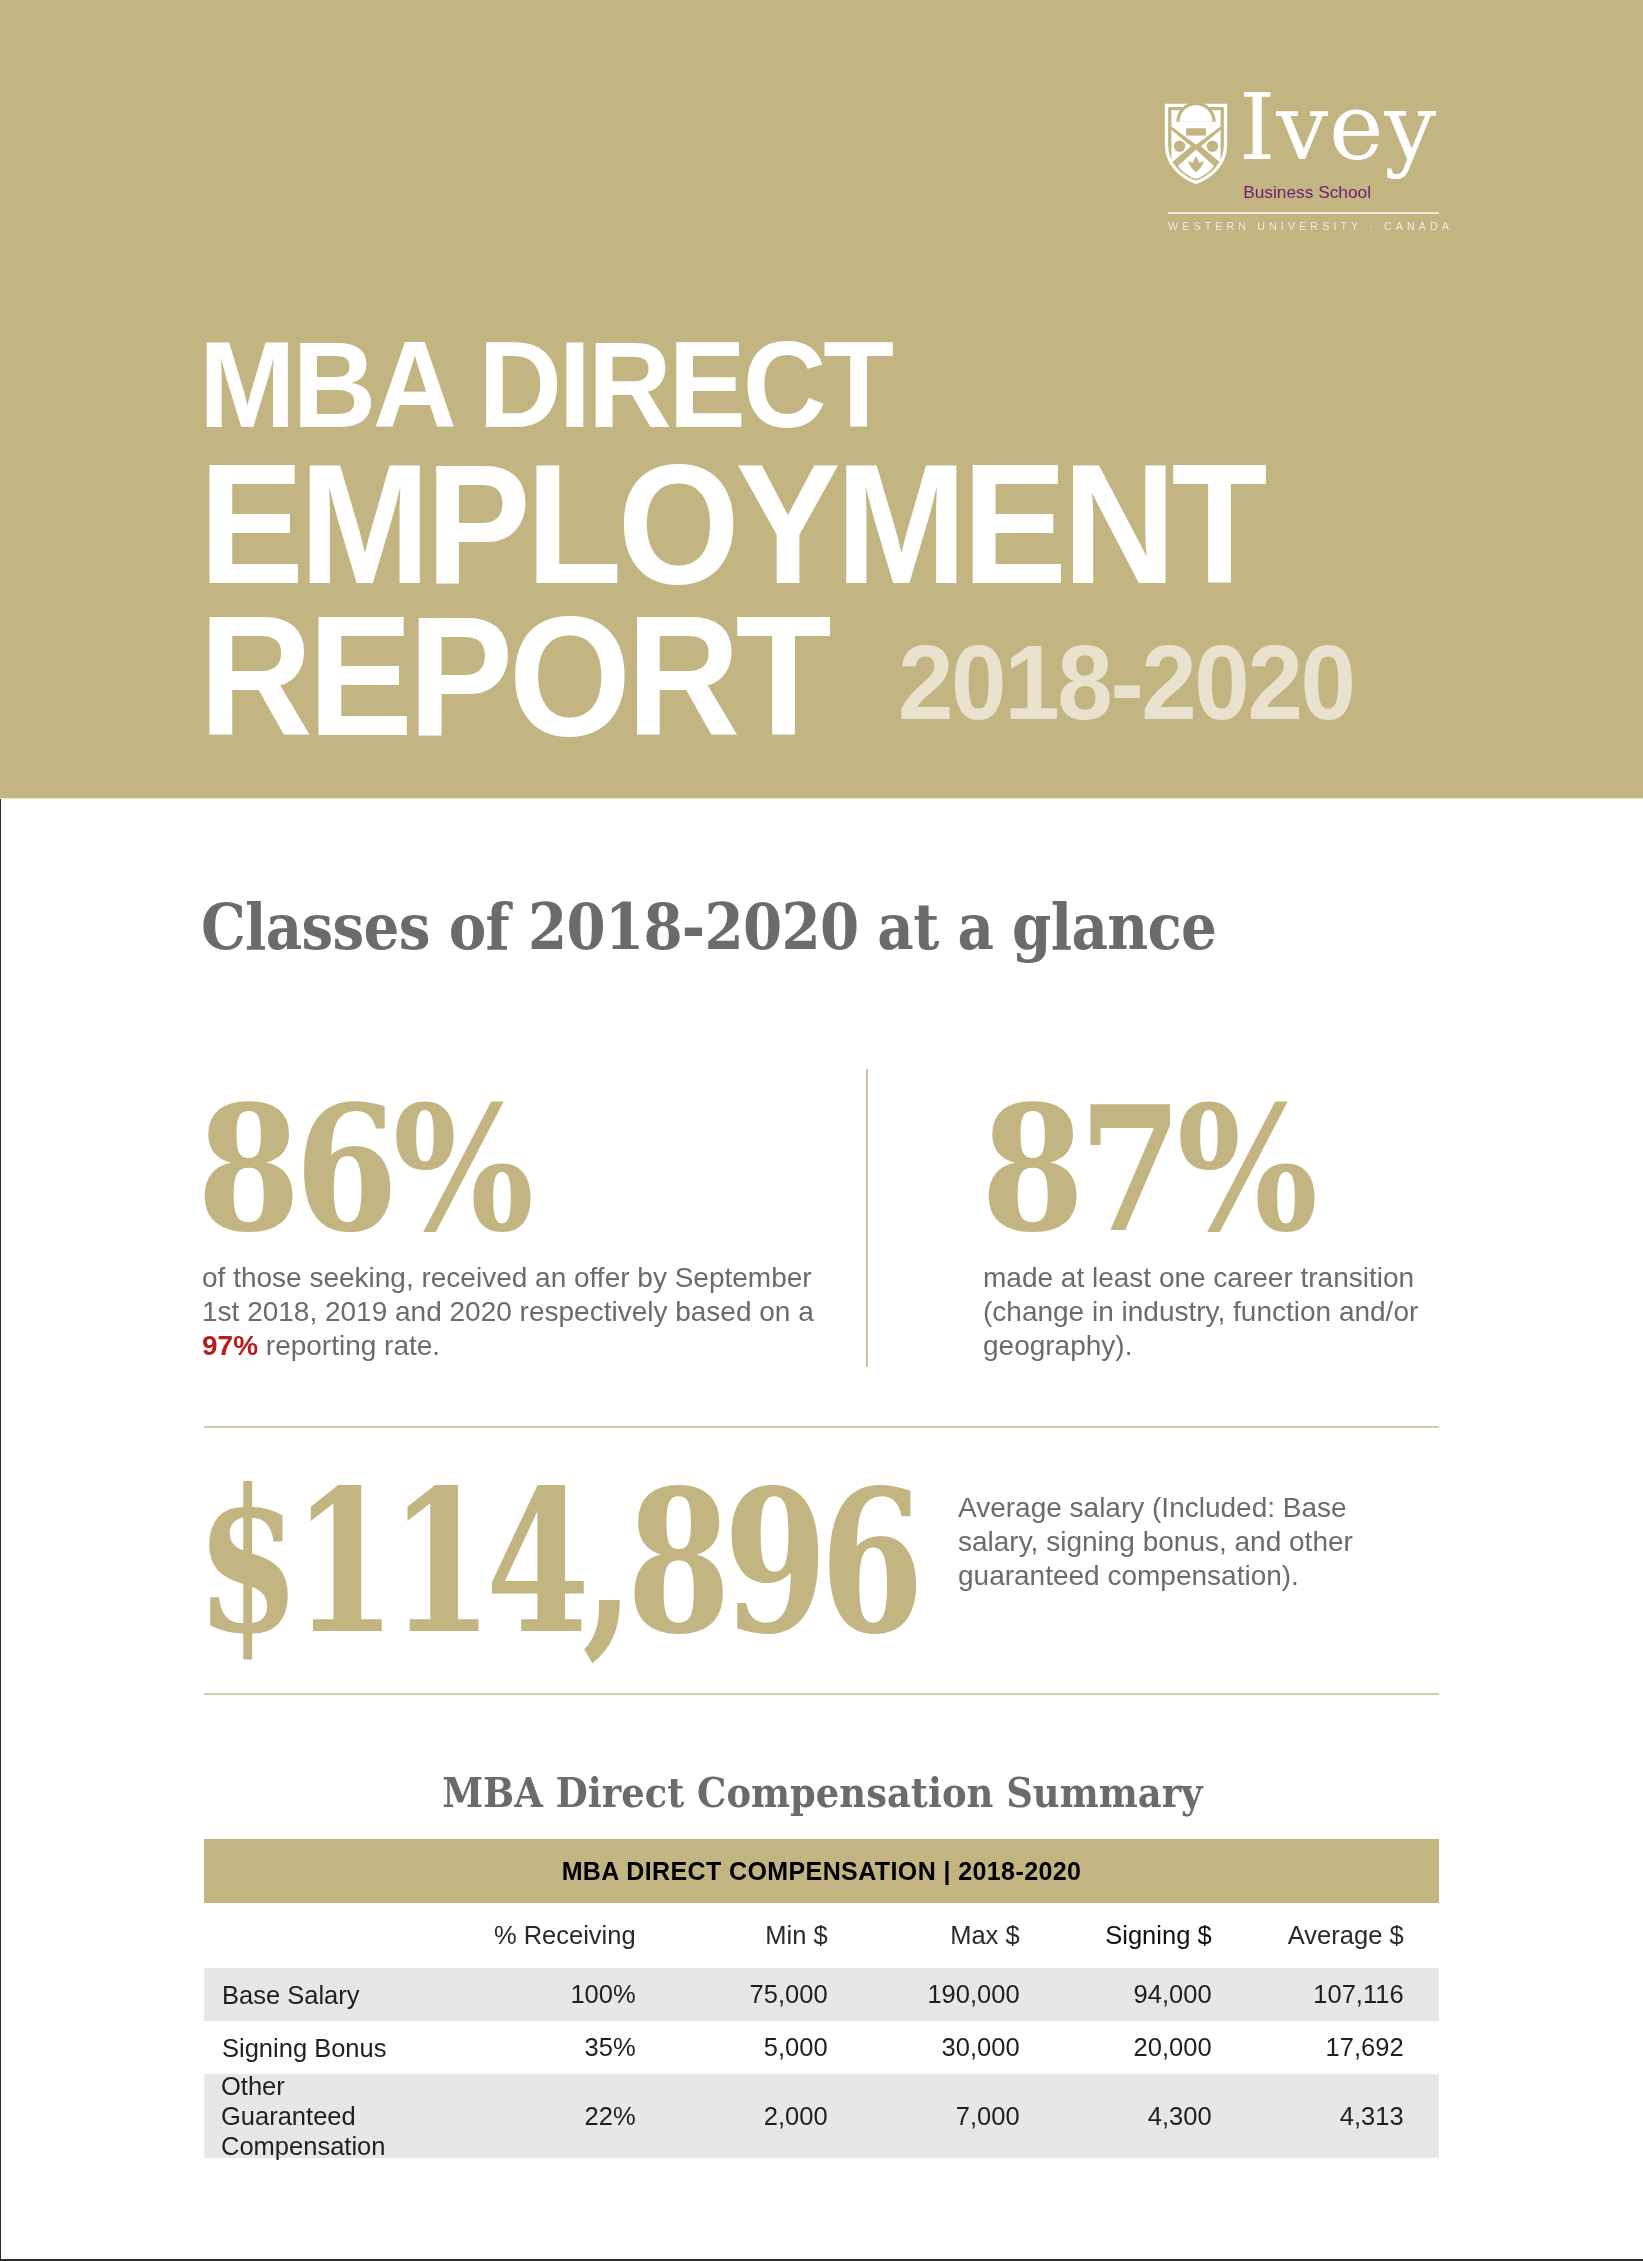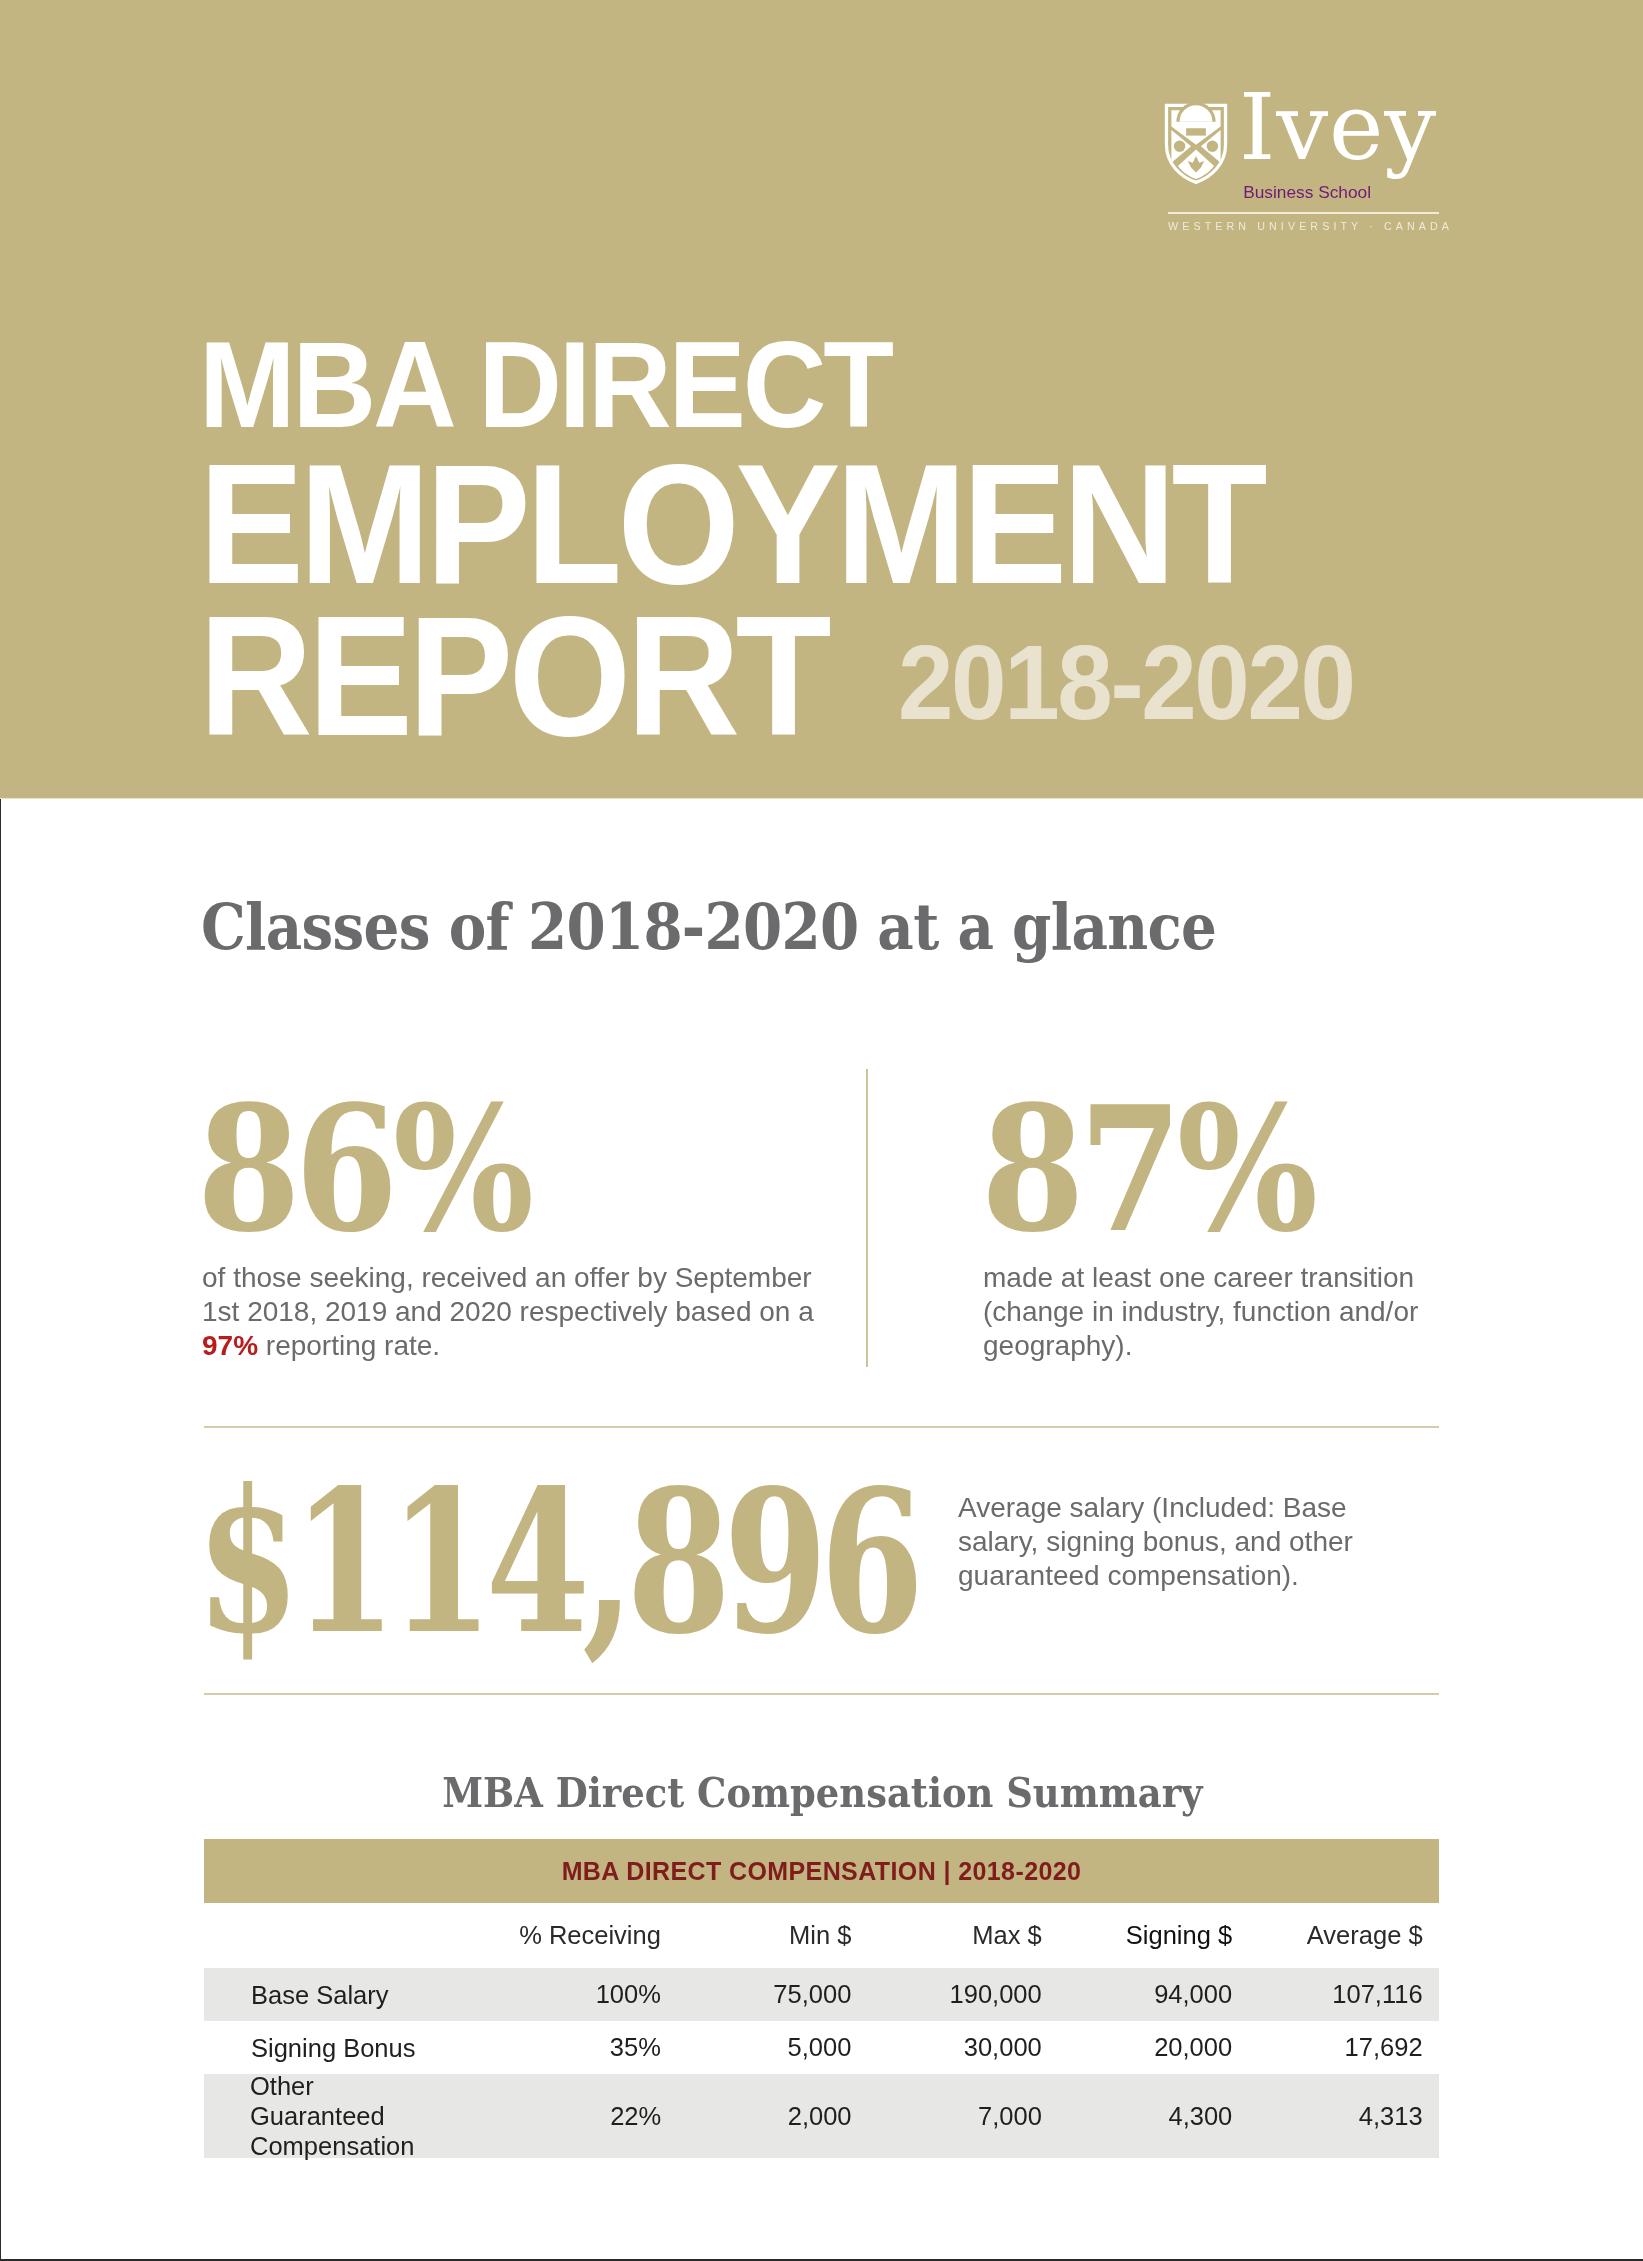--- a/index.html
+++ b/index.html
@@ -79,31 +79,31 @@
 
   
   .summary-title {
     position: absolute; left: 0; width: 1644px; top: 1769px; text-align: center;
     font-family: "DejaVu Serif", serif; font-weight: bold; font-size: 41px; color: #6b6b6e;
   }
   .summary-title span { display: inline-block; transform: scaleX(0.9); }
 
   .tbl { position: absolute; left: 204px; top: 1839px; width: 1235px; }
   .tbl-banner {
-    height: 64px; background: #c3b581; color: #7f1d1d;
+    height: 64px; background: #c3b581; color: #000000;
     display: flex; align-items: center; justify-content: center;
     font-weight: bold; font-size: 25px; letter-spacing: 0.4px;
   }
   .tbl-head { height: 65px; display: flex; align-items: center; }
   .tbl-row { display: flex; align-items: center; }
   .tbl-row.shaded { background: #e7e7e5; }
   .r1 { height: 53px; }
   .r2 { height: 53px; }
   .r3 { height: 84px; }
-  .c0 { width: 256px; padding-left: 18px; font-size: 25.5px; color: #1f1f1f; line-height: 30px; margin-left: 29px; }
+  .c0 { width: 256px; padding-left: 18px; font-size: 25.5px; color: #1f1f1f; line-height: 30px; }
   .cn { width: 192px; text-align: right; padding-right: 16.4px; font-size: 25.5px; color: #1f1f1f; }
   .tbl-head .cn { color: #2a2a2a; }
   .tbl-head .cn.median { color: #111111; }
 </style>
 </head>
 <body>
 
 <div class="page-frame"></div>
 
 <section class="hero">

